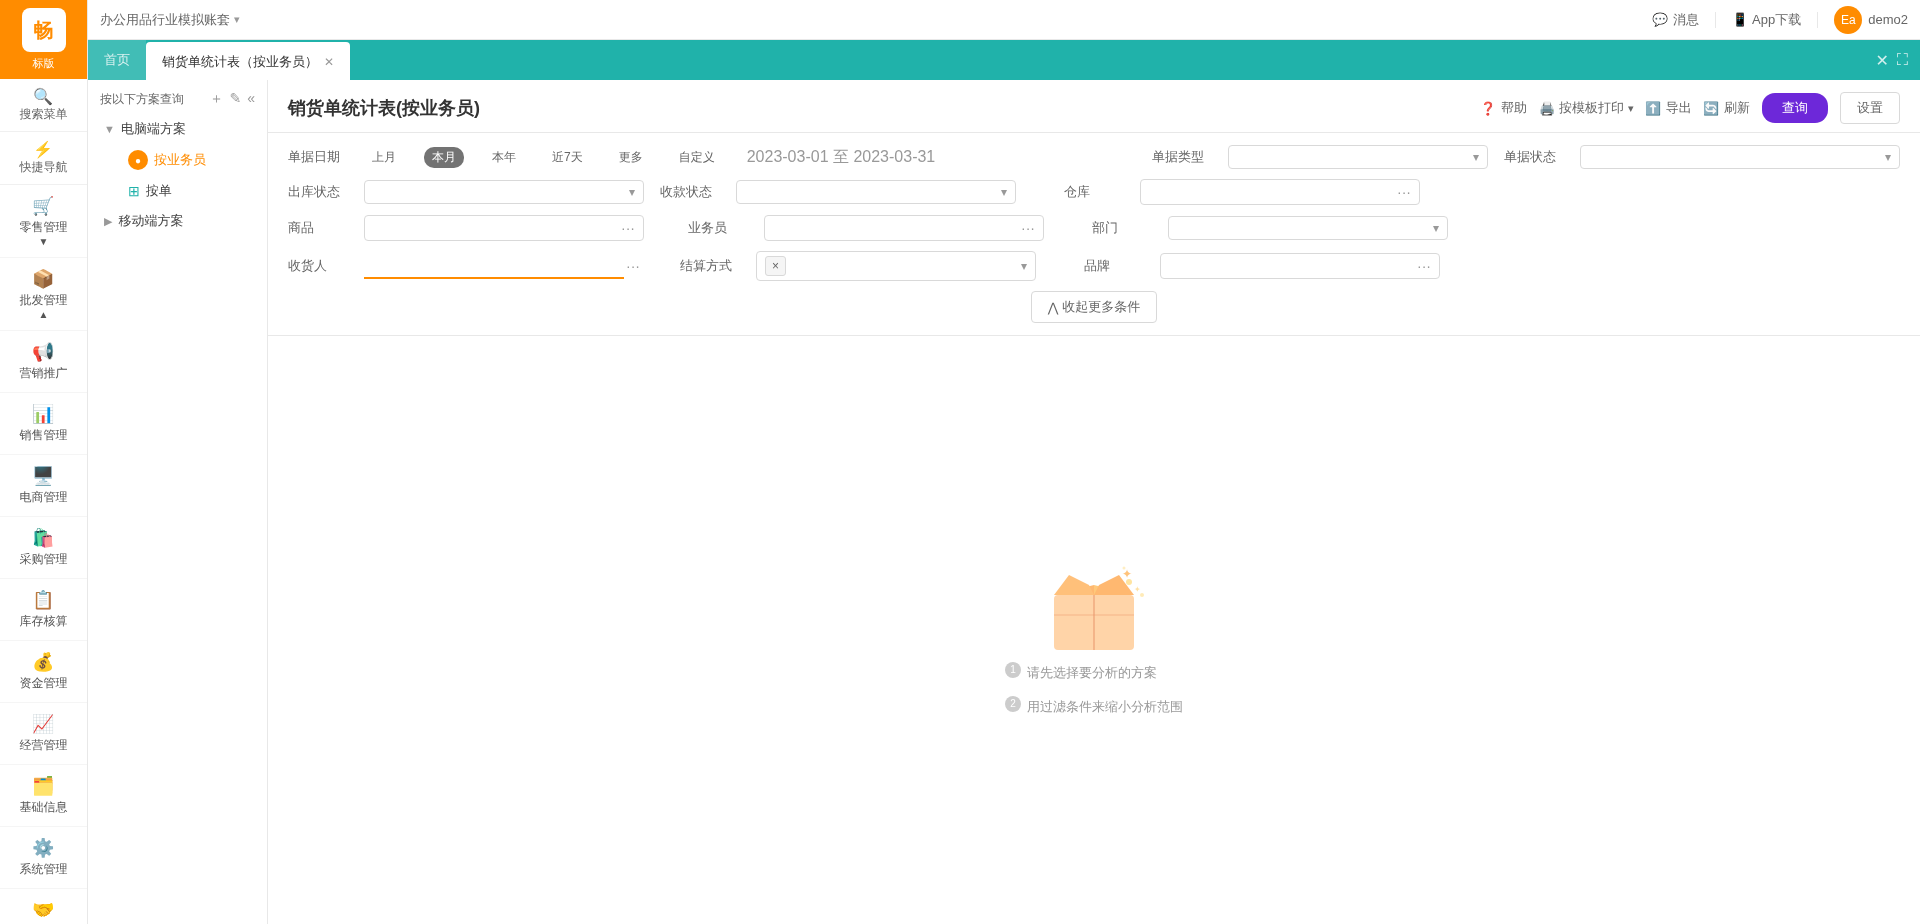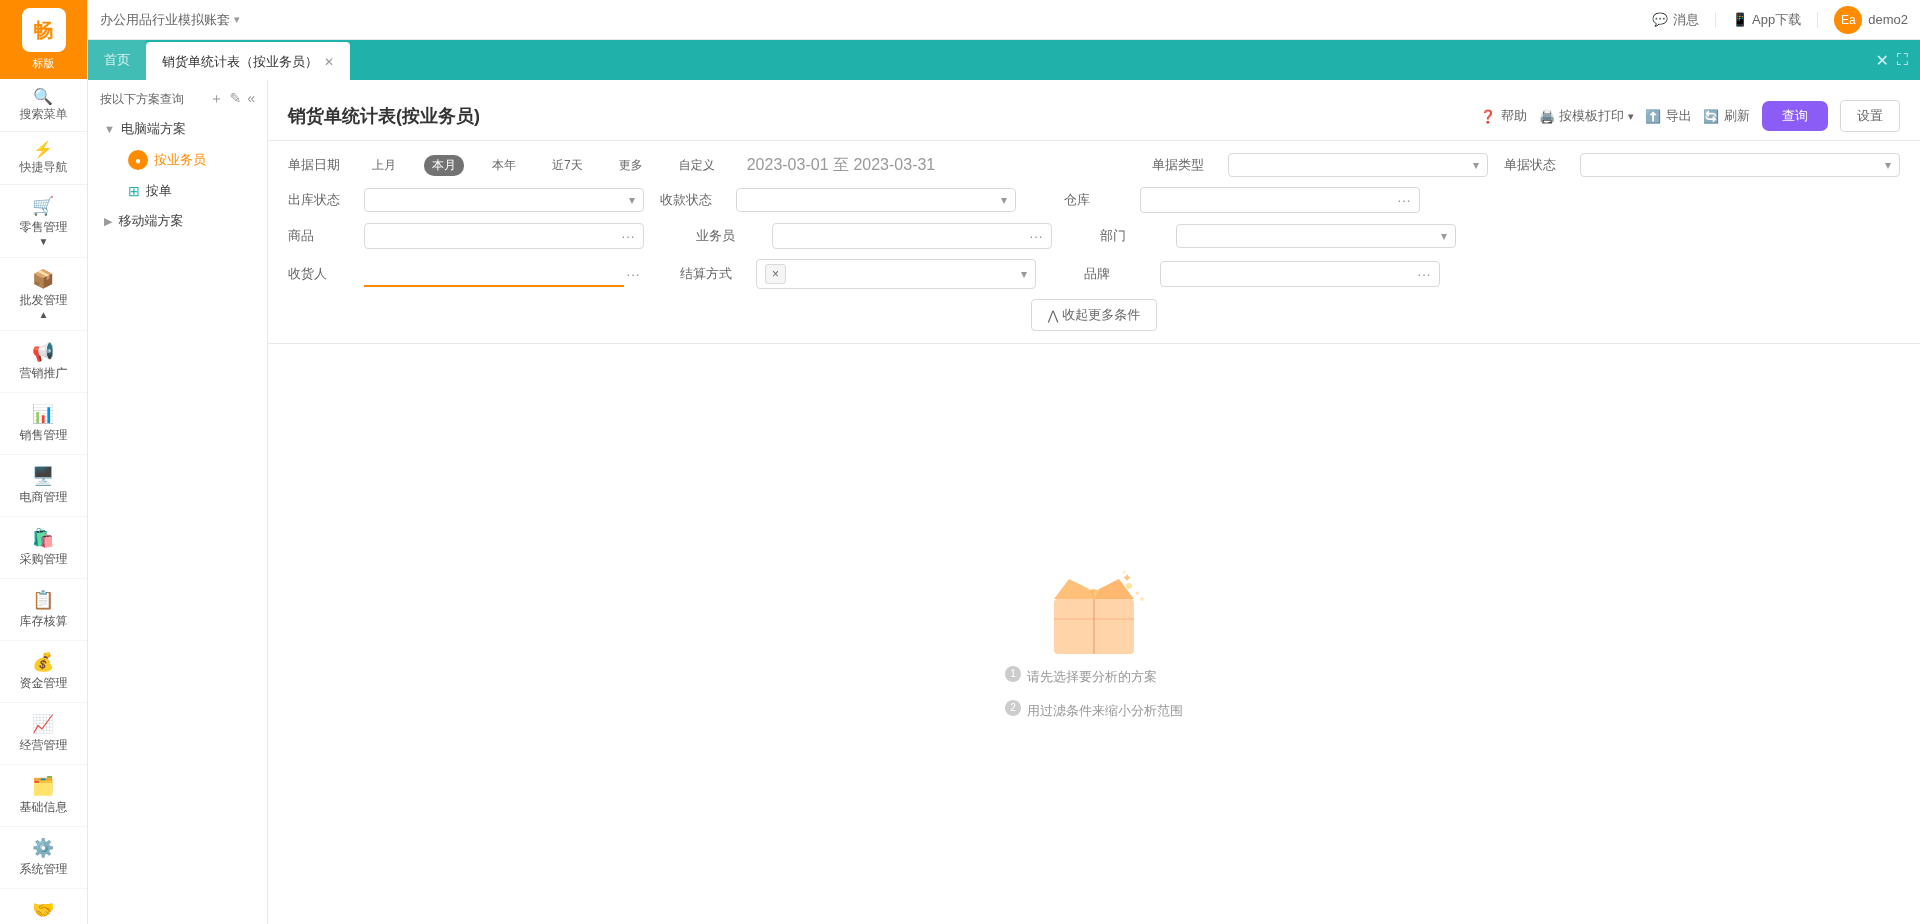--- a/index.html
+++ b/index.html
@@ -52,26 +52,26 @@
     .tree-child { padding-left: 28px; }
     .tree-child-item { padding: 6px 12px 6px 12px; display: flex; align-items: center; gap: 6px; cursor: pointer; font-size: 13px; color: #444; }
     .tree-child-item.active { color: #ff8c00; }
     .active-dot { width: 20px; height: 20px; border-radius: 50%; background: #ff8c00; display: flex; align-items: center; justify-content: center; color: #fff; font-size: 10px; }
     .tree-sub-item { padding: 6px 12px; display: flex; align-items: center; gap: 6px; cursor: pointer; font-size: 13px; color: #444; }
 
     
     .right-panel { flex: 1; display: flex; flex-direction: column; overflow: hidden; }
 
     
-    .page-header { background: #fff; padding: 20px 20px 8px; border-bottom: 1px solid #e8e8e8; display: flex; align-items: center; justify-content: space-between; }
+    .page-header { background: #fff; padding: 12px 20px 8px; border-bottom: 1px solid #e8e8e8; display: flex; align-items: center; justify-content: space-between; }
     .page-title { font-size: 18px; font-weight: bold; color: #333; }
     .page-actions { display: flex; align-items: center; gap: 12px; }
     .page-action-btn { display: flex; align-items: center; gap: 4px; cursor: pointer; color: #666; font-size: 13px; }
     .print-btn { display: flex; align-items: center; gap: 4px; cursor: pointer; color: #666; font-size: 13px; }
-    .btn-primary { background: #8b5cf6; color: #fff; border: none; padding: 6px 20px; border-radius: 7px; cursor: pointer; font-size: 13px; }
+    .btn-primary { background: #6d28d9; color: #fff; border: none; padding: 6px 20px; border-radius: 13px; cursor: pointer; font-size: 13px; }
     .btn-secondary { background: #fff; color: #666; border: 1px solid #d9d9d9; padding: 6px 16px; border-radius: 4px; cursor: pointer; font-size: 13px; }
 
     
     .filter-area { background: #fff; padding: 12px 20px; border-bottom: 1px solid #e8e8e8; }
     .filter-row { display: flex; align-items: center; gap: 16px; margin-bottom: 10px; }
     .filter-row:last-child { margin-bottom: 0; }
     .filter-label { color: #666; font-size: 13px; min-width: 60px; flex-shrink: 0; }
     .filter-date-tabs { display: flex; align-items: center; gap: 20px; }
     .date-tab { padding: 2px 8px; font-size: 12px; cursor: pointer; color: #666; border-radius: 3px; }
     .date-tab.active { background: #737373; color: #fff; border-radius: 10px; }
@@ -314,21 +314,21 @@
           <div class="filter-select" style="min-width:280px; justify-content:flex-end;">
             <span class="select-dots">···</span>
           </div>
         </div>
 
         <div class="filter-row">
           <span class="filter-label">商品</span>
           <div class="filter-select" style="min-width:280px; justify-content:flex-end;">
             <span class="select-dots">···</span>
           </div>
-          <span class="filter-label" style="margin-left:36px;">业务员</span>
+          <span class="filter-label" style="margin-left:28px;">业务员</span>
           <div class="filter-select" style="min-width:280px; justify-content:flex-end;">
             <span class="select-dots">···</span>
           </div>
           <span class="filter-label" style="margin-left:32px;">部门</span>
           <div class="filter-select" style="min-width:280px;">
             <span></span>
             <span class="select-arrow">▾</span>
           </div>
         </div>
 

